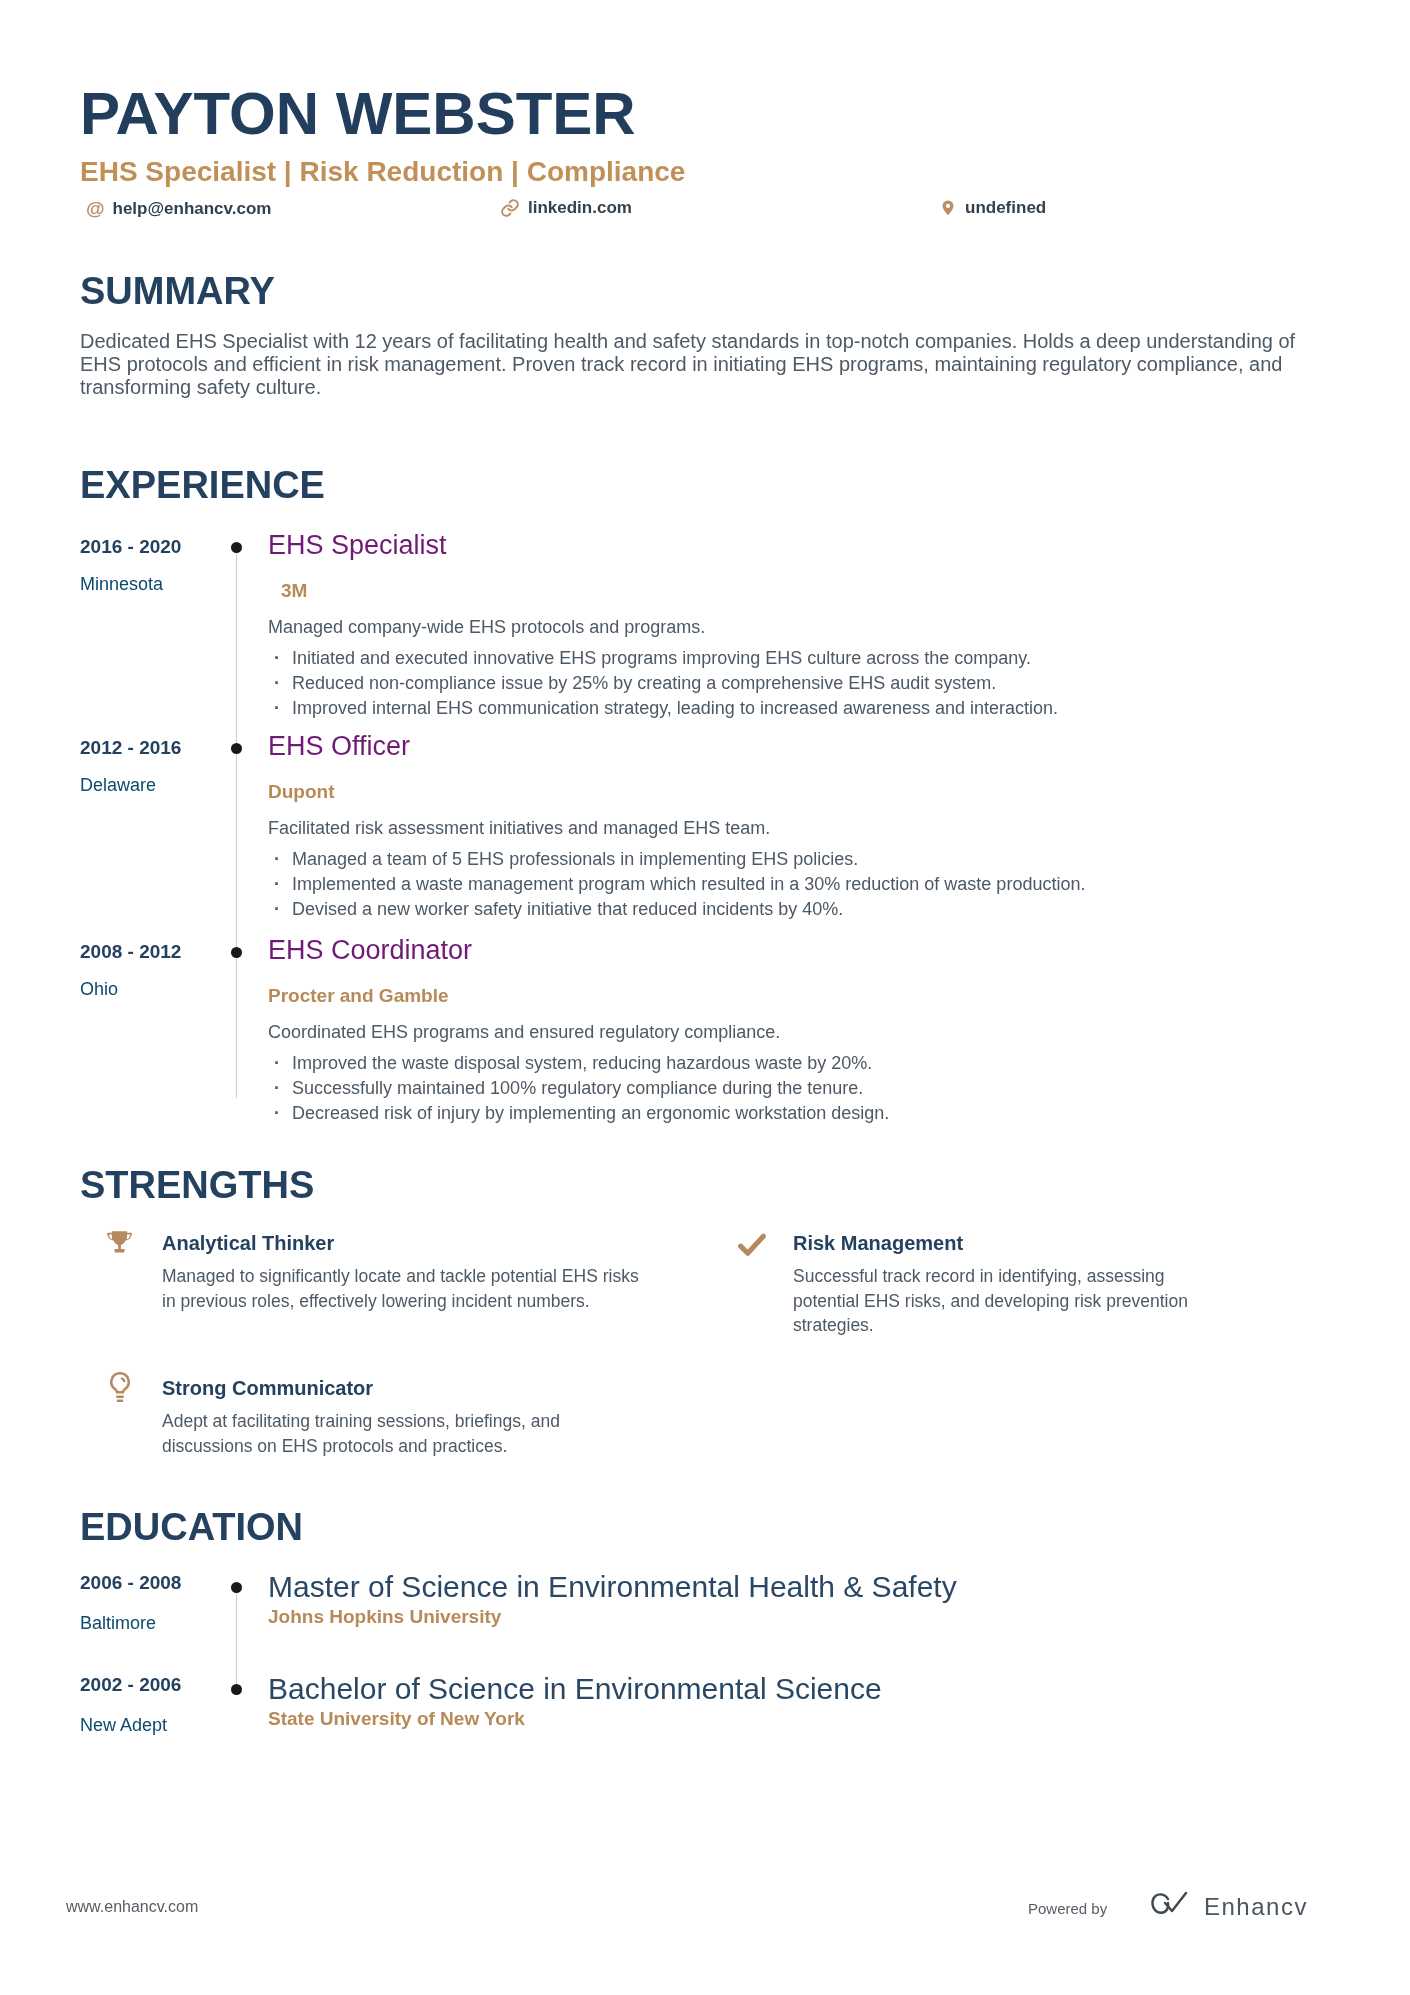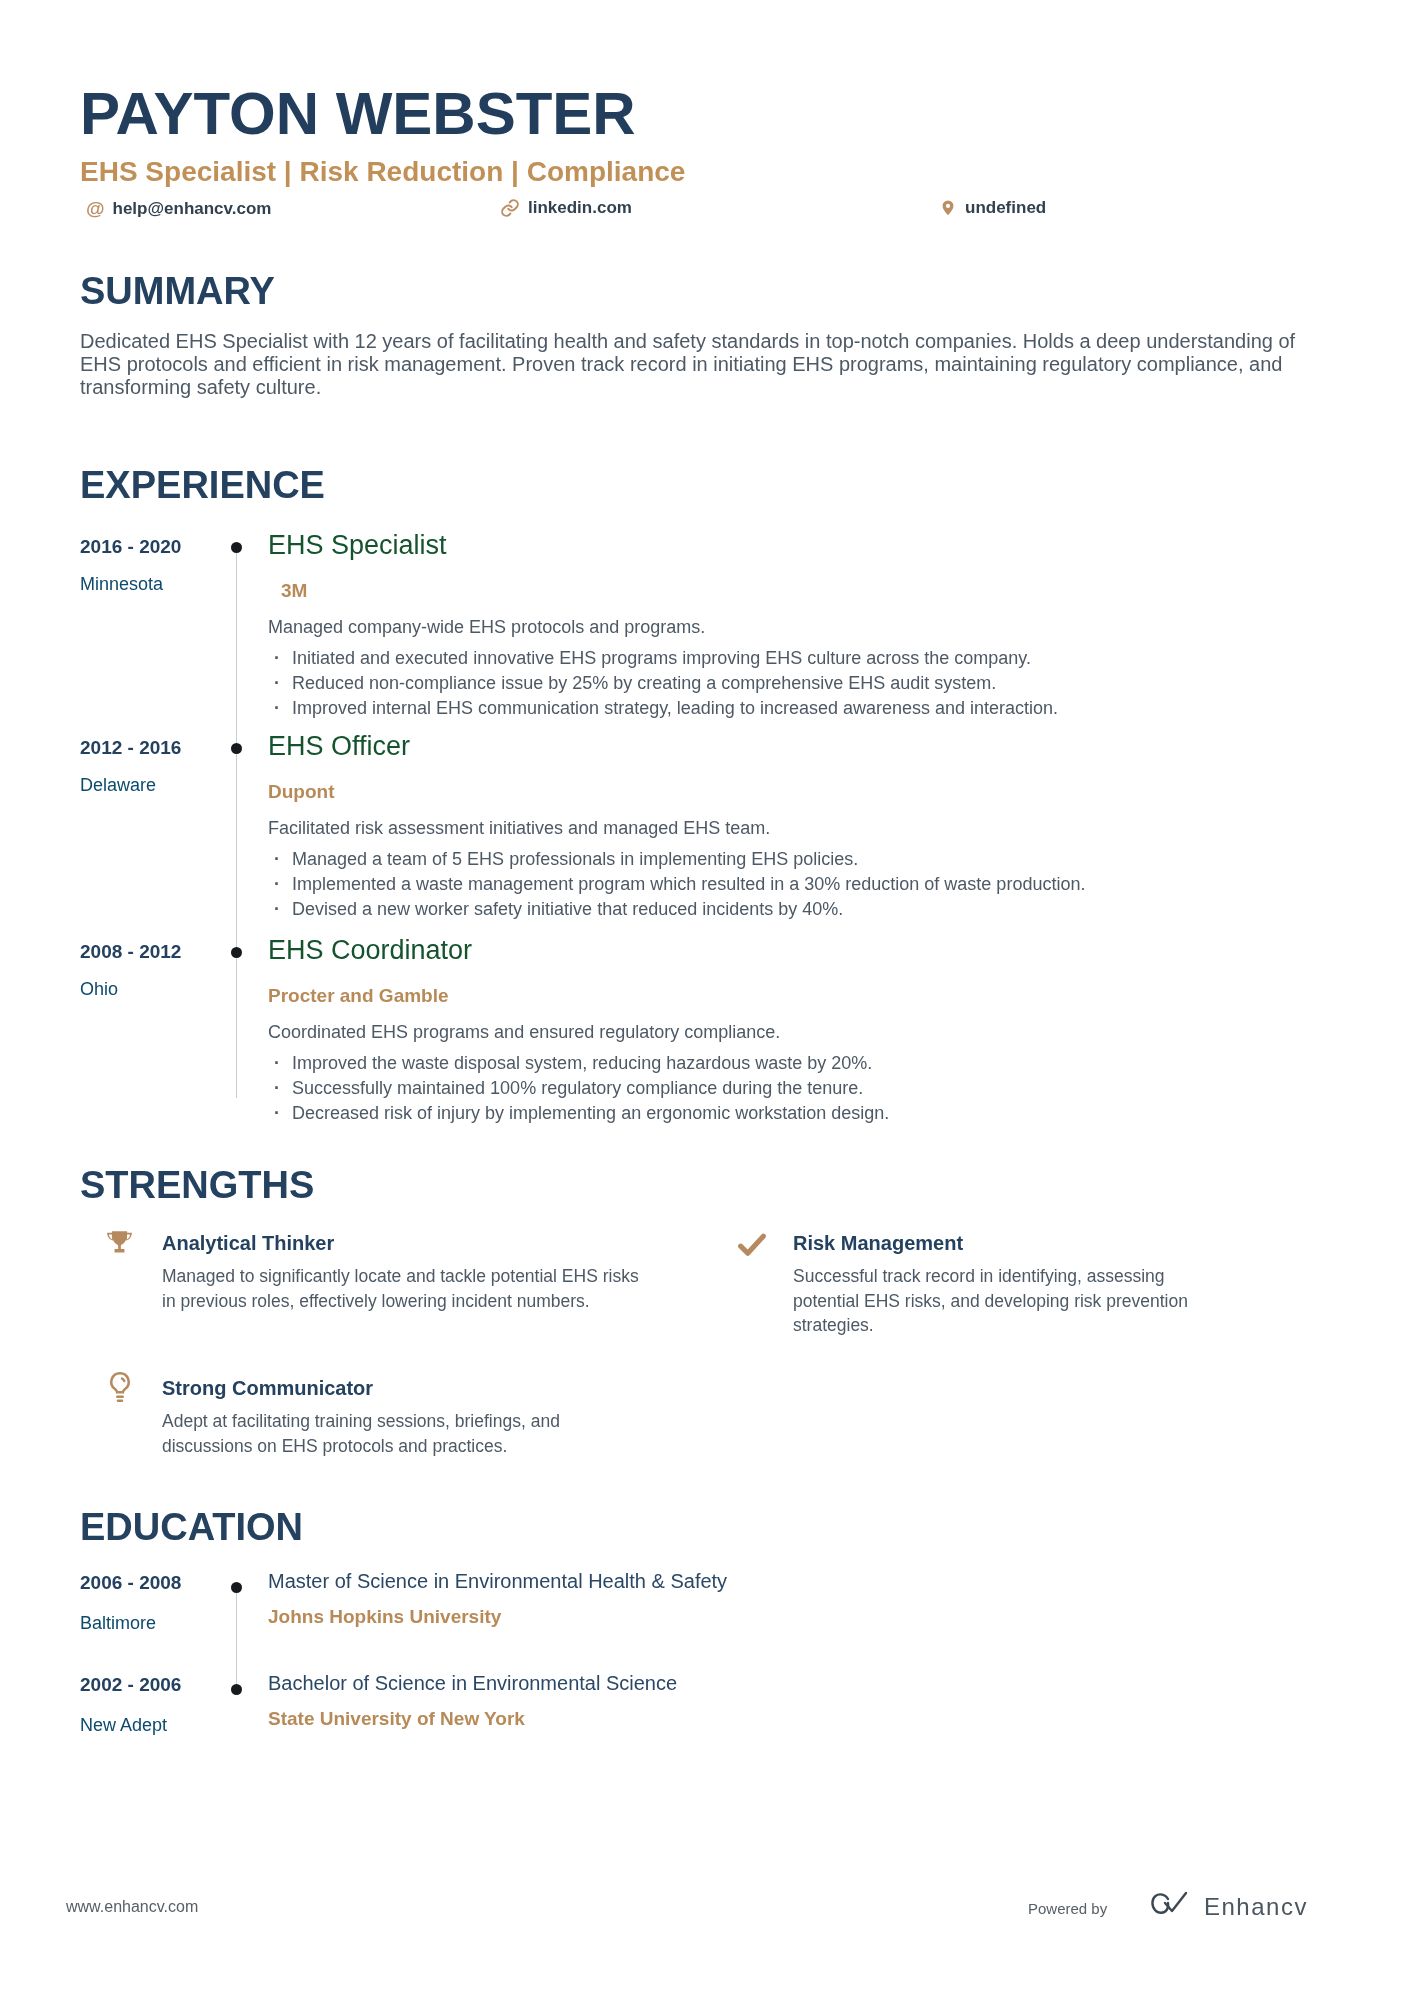--- a/index.html
+++ b/index.html
@@ -33,36 +33,36 @@
   .summary-text{
     font-size:20px;color:#4d5965;line-height:23px;
   }
 
   
   .tl-line{width:1px;background:#c9ced4;}
   .tl-dot{width:11px;height:11px;border-radius:50%;background:#16191d;}
 
   .dates{font-size:19px;font-weight:700;color:#24415f;white-space:nowrap;}
   .location{font-size:18px;color:#0c4a6e;white-space:nowrap;}
-  .job-title{font-size:27px;font-weight:400;color:#14532d;white-space:nowrap;}
+  .job-title{font-size:27px;font-weight:400;color:#701a75;white-space:nowrap;}
   .company{font-size:19px;font-weight:700;color:#b78a58;white-space:nowrap;}
   .job-desc{font-size:18px;color:#4d5965;white-space:nowrap;}
   .bullets{font-size:18px;color:#4d5965;line-height:25px;}
   .bullets .bullet{position:relative;padding-left:24px;}
   .bullets .bullet::before{
     content:"·";position:absolute;left:6px;top:0;color:#4d5965;font-weight:700;
   }
 
   
   .strength-title{font-size:20px;font-weight:700;color:#24415f;white-space:nowrap;}
   .strength-text{font-size:17.5px;color:#4d5965;line-height:24.5px;}
   .sicon{display:inline-flex;}
 
   
-  .degree{font-size:20px;font-weight:400;color:#2a4866;white-space:nowrap;}
+  .degree{font-size:30px;font-weight:400;color:#2a4866;white-space:nowrap;}
   .school{font-size:19px;font-weight:700;color:#b78a58;white-space:nowrap;}
 
   
   .footer-url{font-size:16px;color:#565e66;}
   .powered-by{font-size:15px;color:#565e66;}
   .brand-text{font-size:24px;font-weight:400;color:#4b565f;letter-spacing:1.5px;}
 </style>
 </head>
 <body>
 

